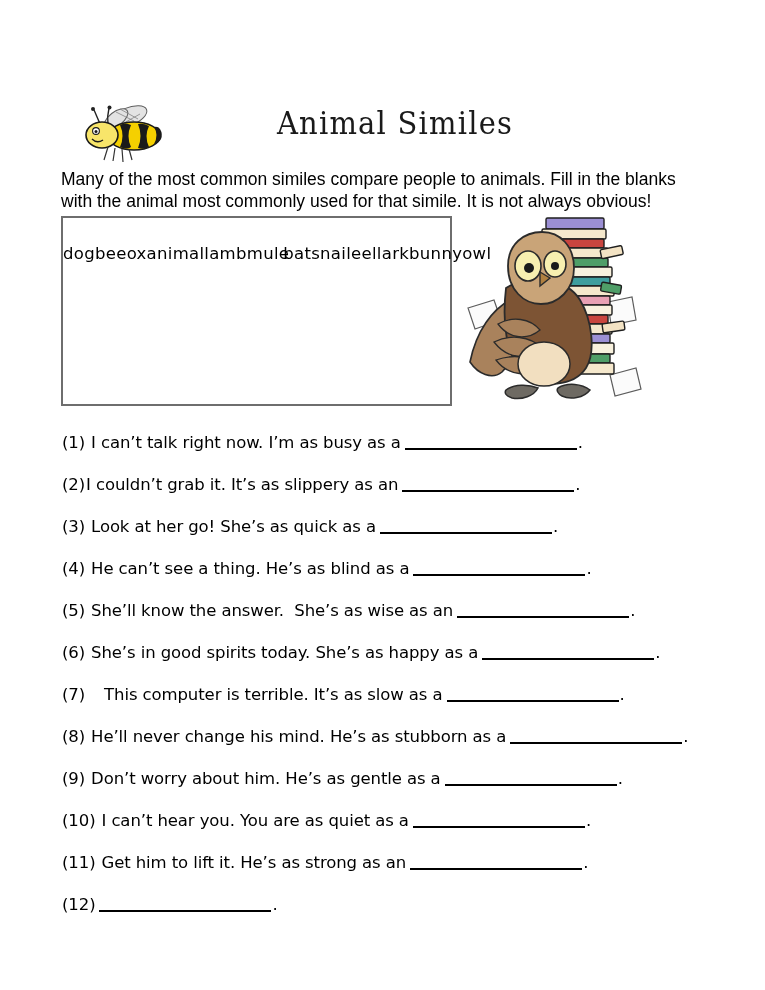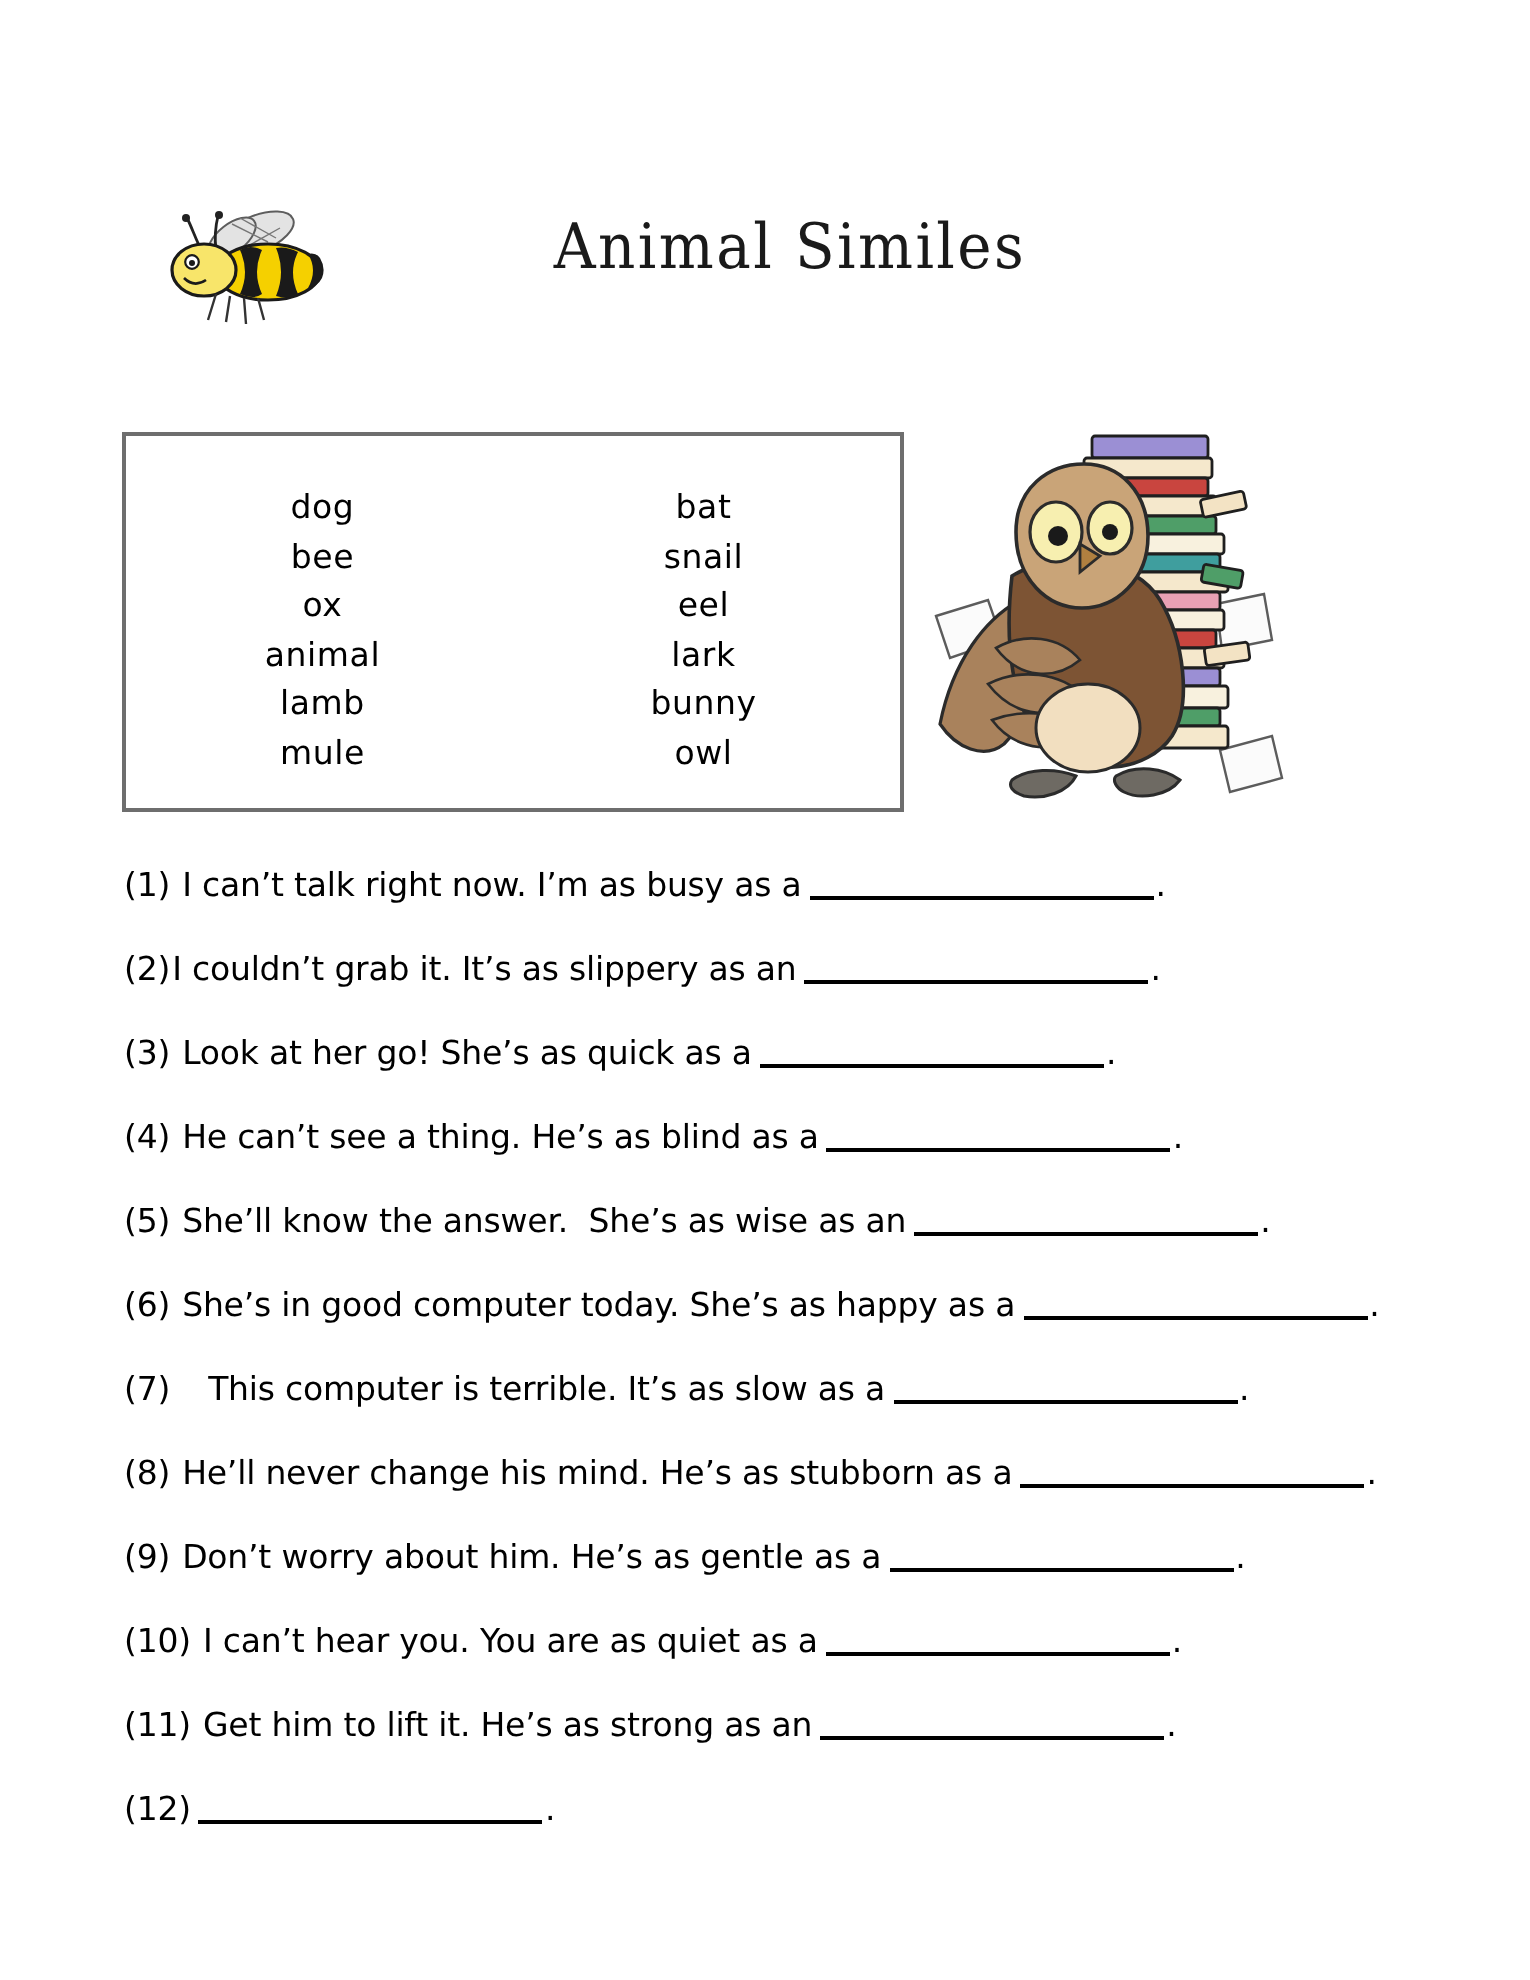--- a/index.html
+++ b/index.html
@@ -79,21 +79,21 @@
   .word-bank-cols {
     position: absolute;
     left: 0;
     top: 24px;
     width: 100%;
     display: flex;
   }
   .word-col {
     flex: 1;
     display: flex;
-    flex-direction: column;
+    flex-direction: row;
     align-items: center;
   }
   .word-col .word {
     font-family: "DejaVu Sans", sans-serif;
     font-size: 16.5px;
     line-height: 24.5px;
     color: #000000;
     letter-spacing: 0.3px;
   }
   .word-col.col-2 { margin-left: -6px; text-align: center; }
@@ -180,20 +180,21 @@
 
         <g stroke="#333" stroke-width="1.2" fill="none">
           <path d="M36 47 L32 60 M43 48 L41 61 M50 49 L51 62 M57 49 L60 60"></path>
         </g>
       </svg>
     </div>
 
     <div class="worksheet-title">Animal Similes</div>
   </div>
 
+  <div class="instructions">Many of the most common similes compare people to animals. Fill in the blanks with the animal most commonly used for that simile. It is not always obvious!</div>
 
   <div class="word-bank">
     <div class="word-bank-cols">
       <div class="word-col col-1">
         <span class="word">dog</span>
         <span class="word">bee</span>
         <span class="word">ox</span>
         <span class="word">animal</span>
         <span class="word">lamb</span>
         <span class="word">mule</span>
@@ -303,21 +304,21 @@
 
     <div class="question">
       <span class="q-text">(5)</span>
       <span class="q-text" style="margin-left:6px; white-space:pre">She’ll know the answer.  She’s as wise as an</span>
       <span class="q-blank"></span>
       <span class="q-period">.</span>
     </div>
 
     <div class="question">
       <span class="q-text">(6)</span>
-      <span class="q-text" style="margin-left:6px">She’s in good computer today. She’s as happy as a</span>
+      <span class="q-text" style="margin-left:6px">She’s in good spirits today. She’s as happy as a</span>
       <span class="q-blank"></span>
       <span class="q-period">.</span>
     </div>
 
     <div class="question">
       <span class="q-text">(7)</span>
       <span class="q-text" style="margin-left:19px">This computer is terrible. It’s as slow as a</span>
       <span class="q-blank"></span>
       <span class="q-period">.</span>
     </div>

